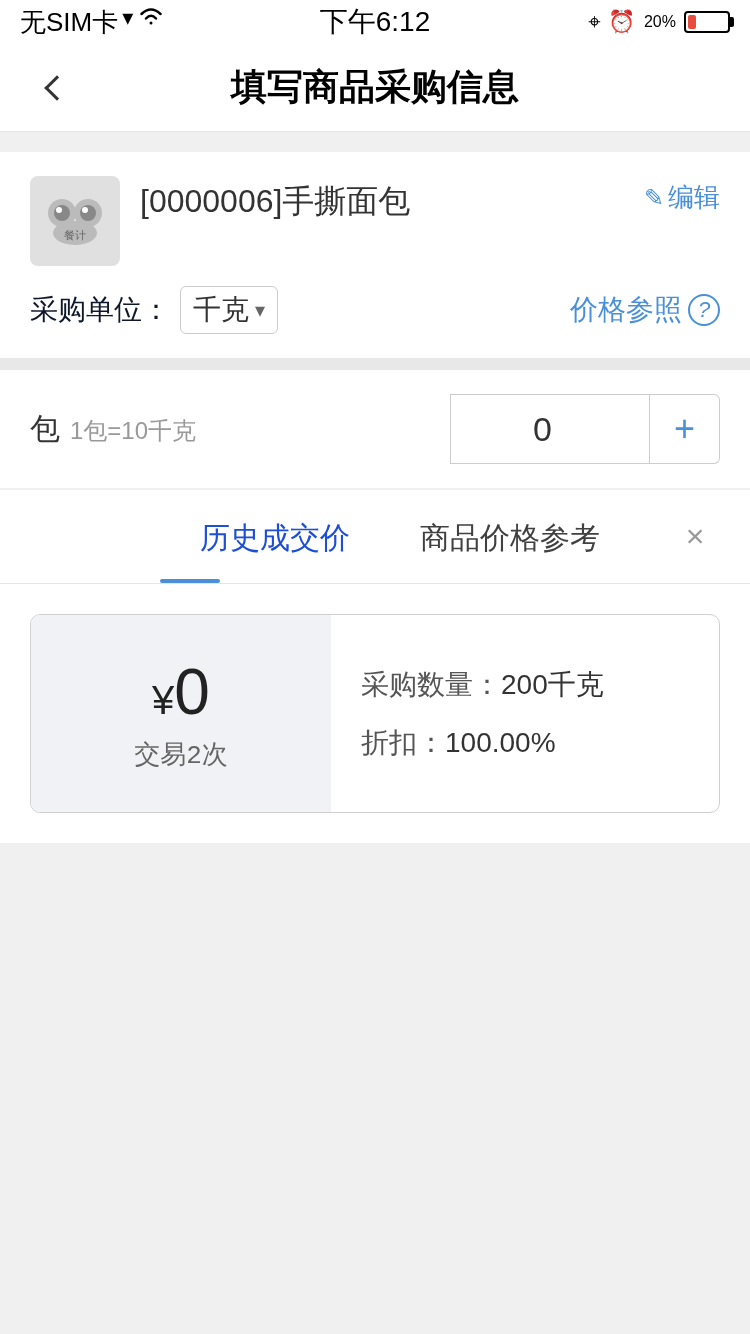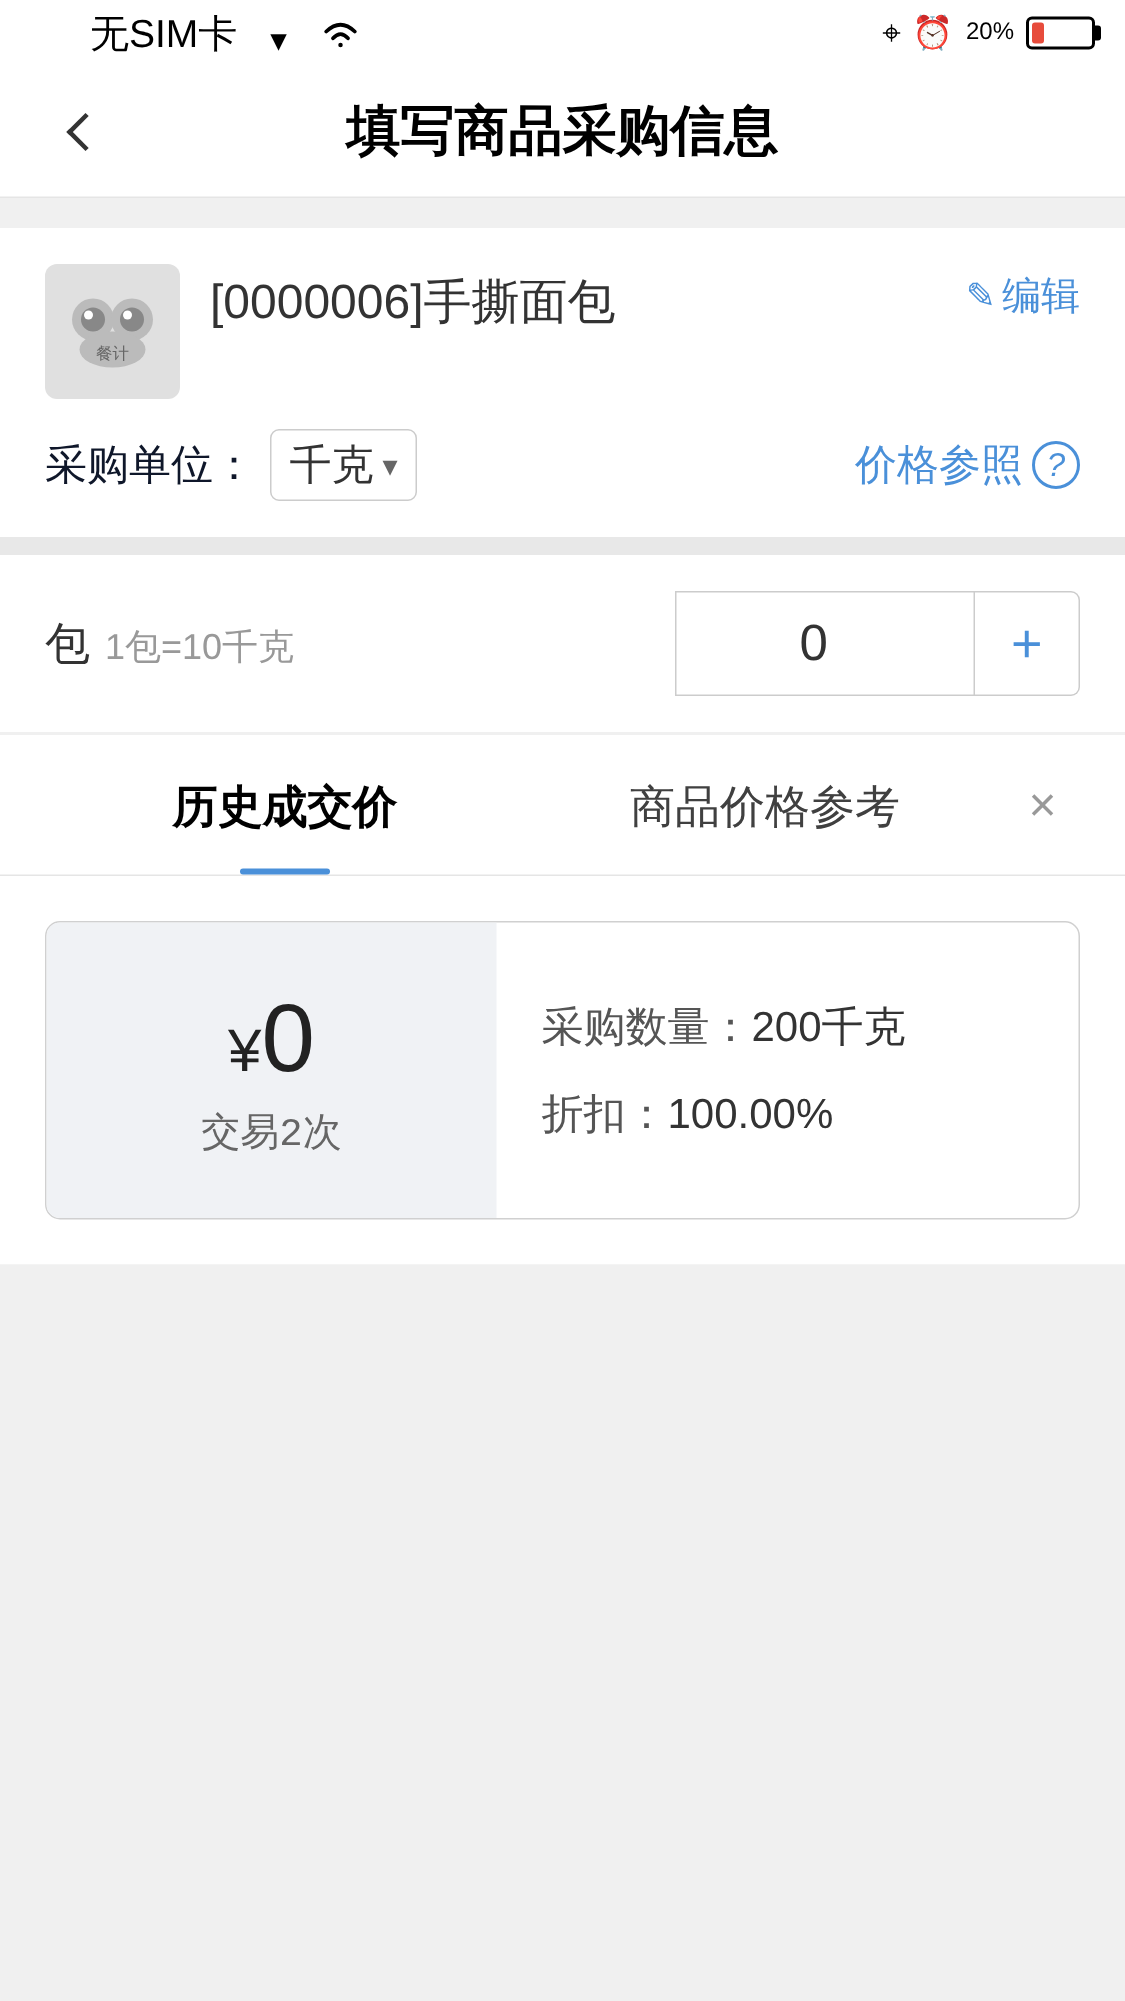--- a/index.html
+++ b/index.html
@@ -18,25 +18,24 @@
       height: 44px;
       background: #fff;
       display: flex;
       align-items: center;
       justify-content: space-between;
       padding: 0 20px;
       font-size: 26px;
     }
     .status-left {
       display: flex;
-      align-items: flex-end;
-      gap: 22px;
+      align-items: flex-start;
+      gap: 4px;
       font-size: 26px;
       color: #000;
-      margin-left: 40px;
     }
     .status-center {
       font-size: 28px;
       font-weight: 500;
       color: #000;
       position: absolute;
       left: 50%;
       transform: translateX(-50%);
     }
     .status-right {
@@ -281,22 +280,23 @@
     .tab-item {
       flex: 1;
       text-align: center;
       padding: 28px 0 24px;
       font-size: 30px;
       cursor: pointer;
       position: relative;
       color: #404040;
     }
     .tab-item.active {
-      color: #000000;
-      font-weight: 700;
+      color: #1d4ed8;
+      font-weight: 400;
+      text-align: right;
     }
     .tab-item.active::after {
       content: '';
       position: absolute;
       bottom: 0;
       left: 50%;
       transform: translateX(-50%);
       width: 60px;
       height: 4px;
       background: #4a90d9;
@@ -377,20 +377,21 @@
     <span>无SIM卡</span>
     <span class="wifi-icon">▾</span>
     <span style="font-size:22px;">
       <svg width="28" height="22" viewBox="0 0 28 22" fill="none">
         <path d="M14 18 L14 18" stroke="#000" stroke-width="3" stroke-linecap="round"></path>
         <path d="M9 13.5 Q14 8 19 13.5" stroke="#000" stroke-width="2.5" fill="none" stroke-linecap="round"></path>
         <path d="M4.5 9 Q14 0 23.5 9" stroke="#000" stroke-width="2.5" fill="none" stroke-linecap="round"></path>
       </svg>
     </span>
   </div>
+  <div class="status-center" style="position:absolute;left:50%;transform:translateX(-50%);font-size:28px;font-weight:500;">下午6:12</div>
   <div class="status-right">
     <span style="font-size:22px;">⌖</span>
     <span style="font-size:22px;">⏰</span>
     <span style="font-size:16px;">20%</span>
     <div class="battery-box">
       <div class="battery-outline">
         <div class="battery-fill"></div>
       </div>
     </div>
   </div>

